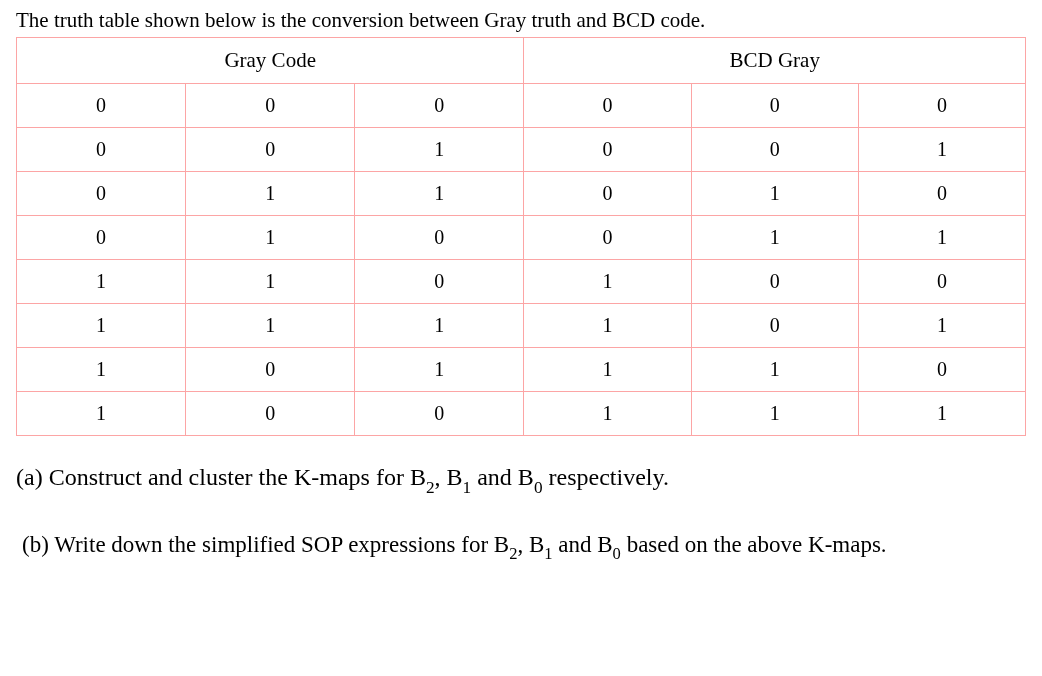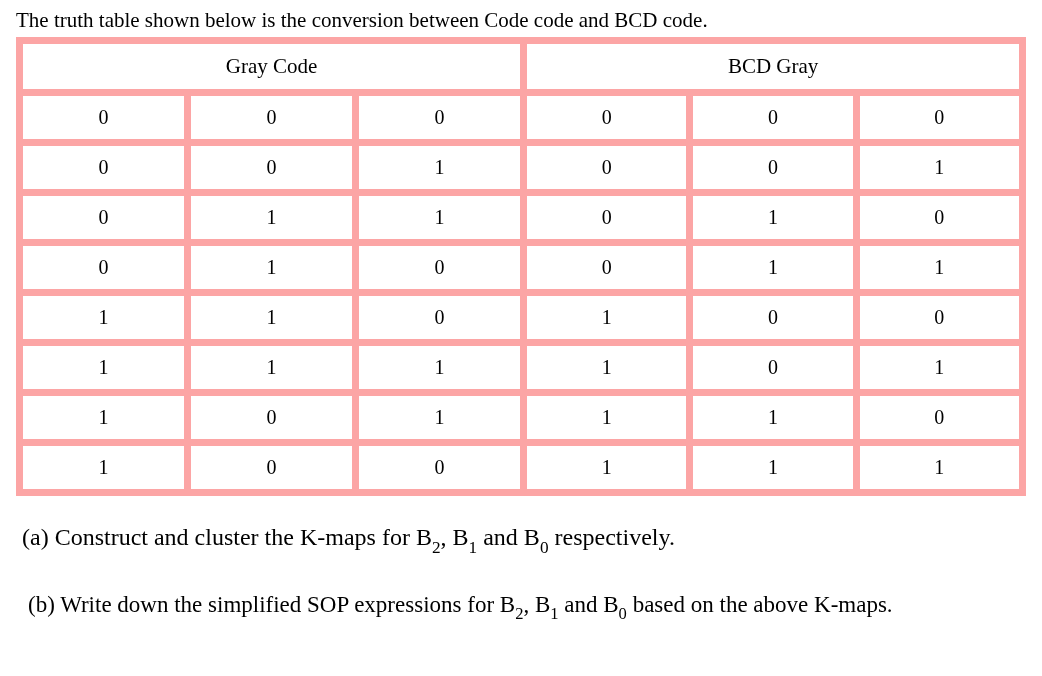--- a/index.html
+++ b/index.html
@@ -18,21 +18,21 @@
     .intro-text {
       margin-bottom: 4px;
       font-size: 21px;
     }
     table {
       border-collapse: collapse;
       width: 100%;
       margin-bottom: 28px;
     }
     td, th {
-      border: 7px solid #fca5a5;
+      border: 1px solid #fca5a5;
       text-align: center;
       padding: 8px 4px;
       font-weight: normal;
       font-size: 20px;
       vertical-align: middle;
     }
     .section-header td {
       font-size: 21px;
       padding: 10px 4px;
     }
@@ -45,31 +45,30 @@
     }
     .sub {
       font-size: 0.72em;
       vertical-align: sub;
       position: relative;
       top: 0.1em;
     }
     .question {
       font-size: 24px;
       margin-bottom: 36px;
-      margin-left: 6px;
     }
     .question-b {
       font-size: 23px;
-      margin-left: 12px;
+      margin-left: 6px;
     }
   </style>
 </head>
 <body>
 
-<div class="intro-text">The truth table shown below is the conversion between Code code and BCD code.</div>
+<div class="intro-text">The truth table shown below is the conversion between Gray truth and BCD code.</div>
 
 <table>
   <tbody>
       <tr class="section-header">
     <td colspan="3">Gray Code</td>
     <td colspan="3">BCD Gray</td>
   </tr>
   <tr class="data-row">
     <td>0</td>
     <td>0</td>

